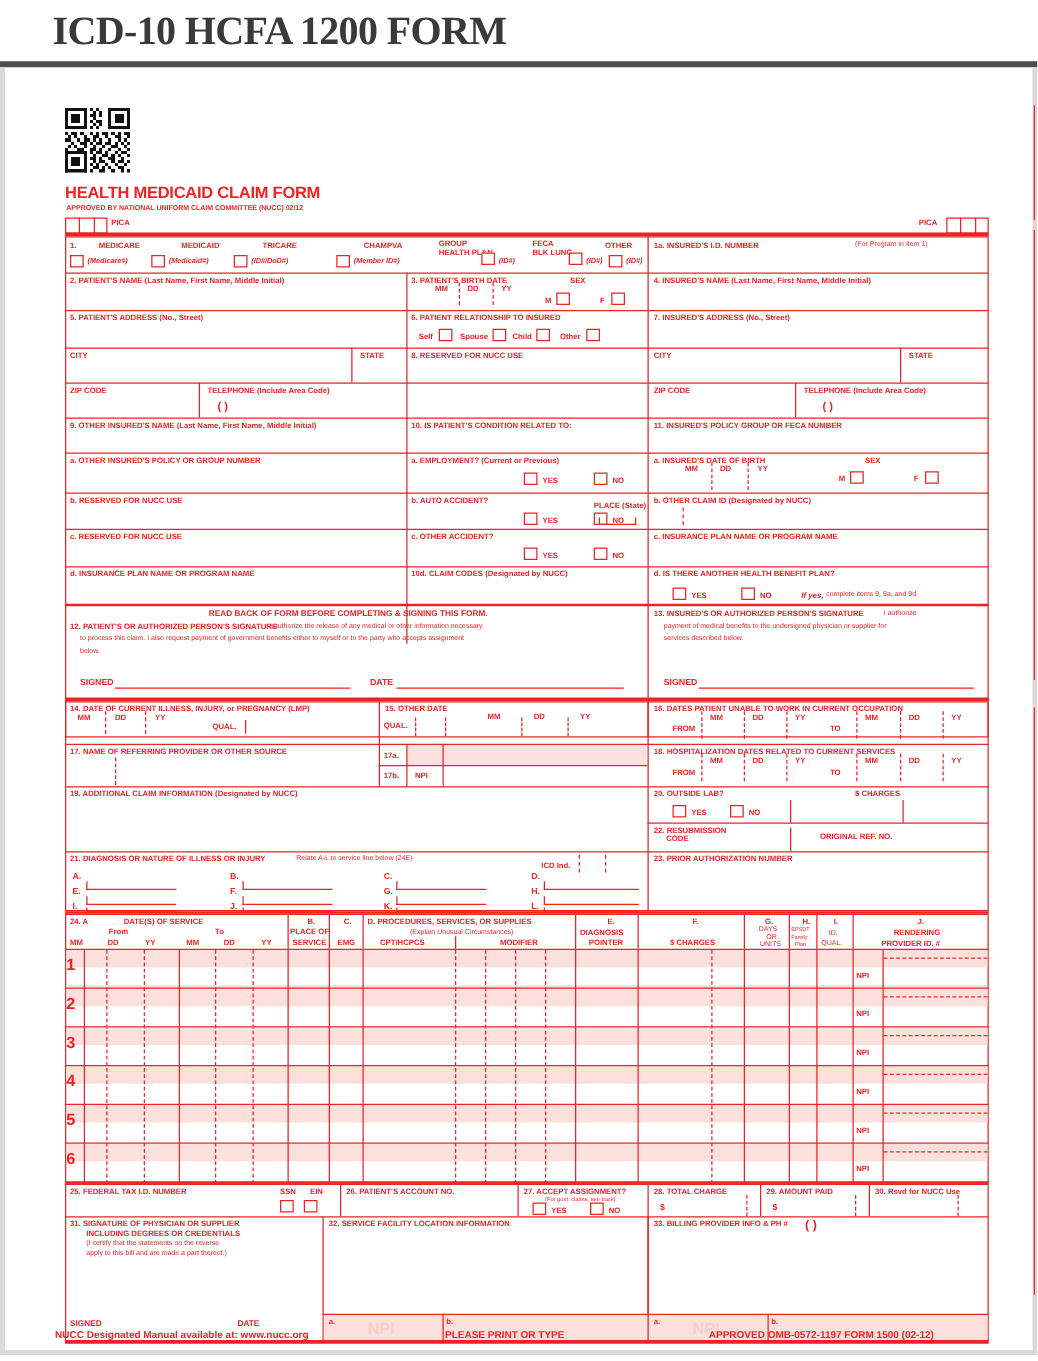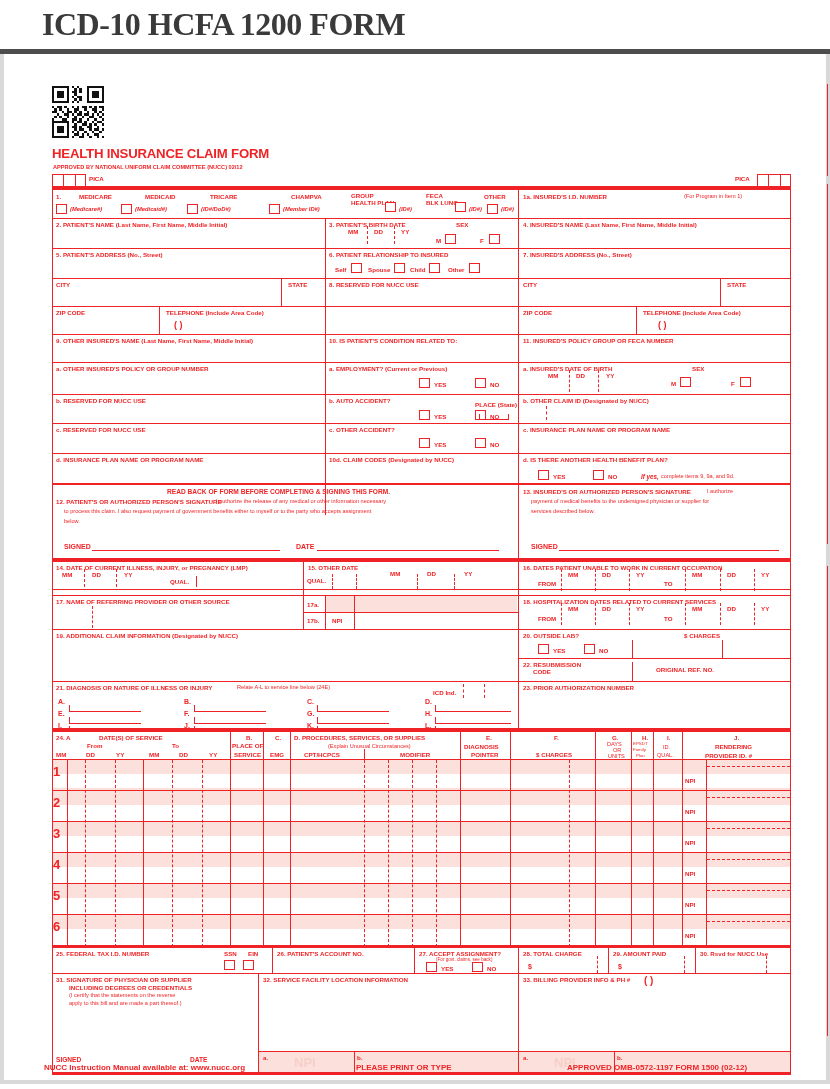--- a/index.html
+++ b/index.html
@@ -202,21 +202,21 @@
             <rect x="17" y="19" width="2" height="1"></rect>
         <rect x="8" y="20" width="1" height="1"></rect>
             <rect x="11" y="20" width="2" height="1"></rect>
         <rect x="15" y="20" width="1" height="1"></rect>
             <rect x="18" y="20" width="1" height="1"></rect>
         <rect x="20" y="20" width="1" height="1"></rect>
       </g>
     </svg>
   </div>
 
-  <div id="hicf">HEALTH INSURANCE CLAIM FORM</div>
+  <div id="hicf">HEALTH MEDICAID CLAIM FORM</div>
   <div id="appr">APPROVED BY NATIONAL UNIFORM CLAIM COMMITTEE (NUCC) 02/12</div>
 
   <div class="varrow" style="top:18px; height:92px;"></div>
 
   <div class="varrow" style="top:118px; height:360px;"></div>
 
   <div class="varrow" style="top:500px; height:470px;"></div>
 
   <div class="bx" style="left:8px; top:108px; width:34px; height:13px;"></div>
   <div class="vl" style="left:19px; top:108px; width:1px; height:13px;"></div>
@@ -718,19 +718,19 @@
   <div class="tx" style="left:479px; top:911px;">33. BILLING PROVIDER INFO &amp; PH #</div>
   <div class="tx" style="left:600px; top:910px; font-size:10px;">(          )</div>
   <div class="tx" style="left:479px; top:989px;">a.</div>
   <div class="tx" style="left:510px; top:990px; font-size:13px; color:#f6cfc8;">NPI</div>
   <div class="vl" style="left:570px; top:985px; width:1px; height:22px;"></div>
   <div class="tx" style="left:573px; top:989px;">b.</div>
 
   <div class="hl" style="left:8px; top:1006px; width:739px; height:3px;"></div>
 
   <div id="footer">
-    <span class="f" style="left:0px; top:0px;">NUCC Instruction Manual available at: www.nucc.org</span>
+    <span class="f" style="left:0px; top:0px;">NUCC Designated Manual available at: www.nucc.org</span>
     <span class="f" style="left:312px; top:0px;">PLEASE PRINT OR TYPE</span>
     <span class="f" style="left:523px; top:0px;">APPROVED OMB-0572-1197 FORM 1500 (02-12)</span>
   </div>
 
 </div>
 </div>
 
 </body></html>

